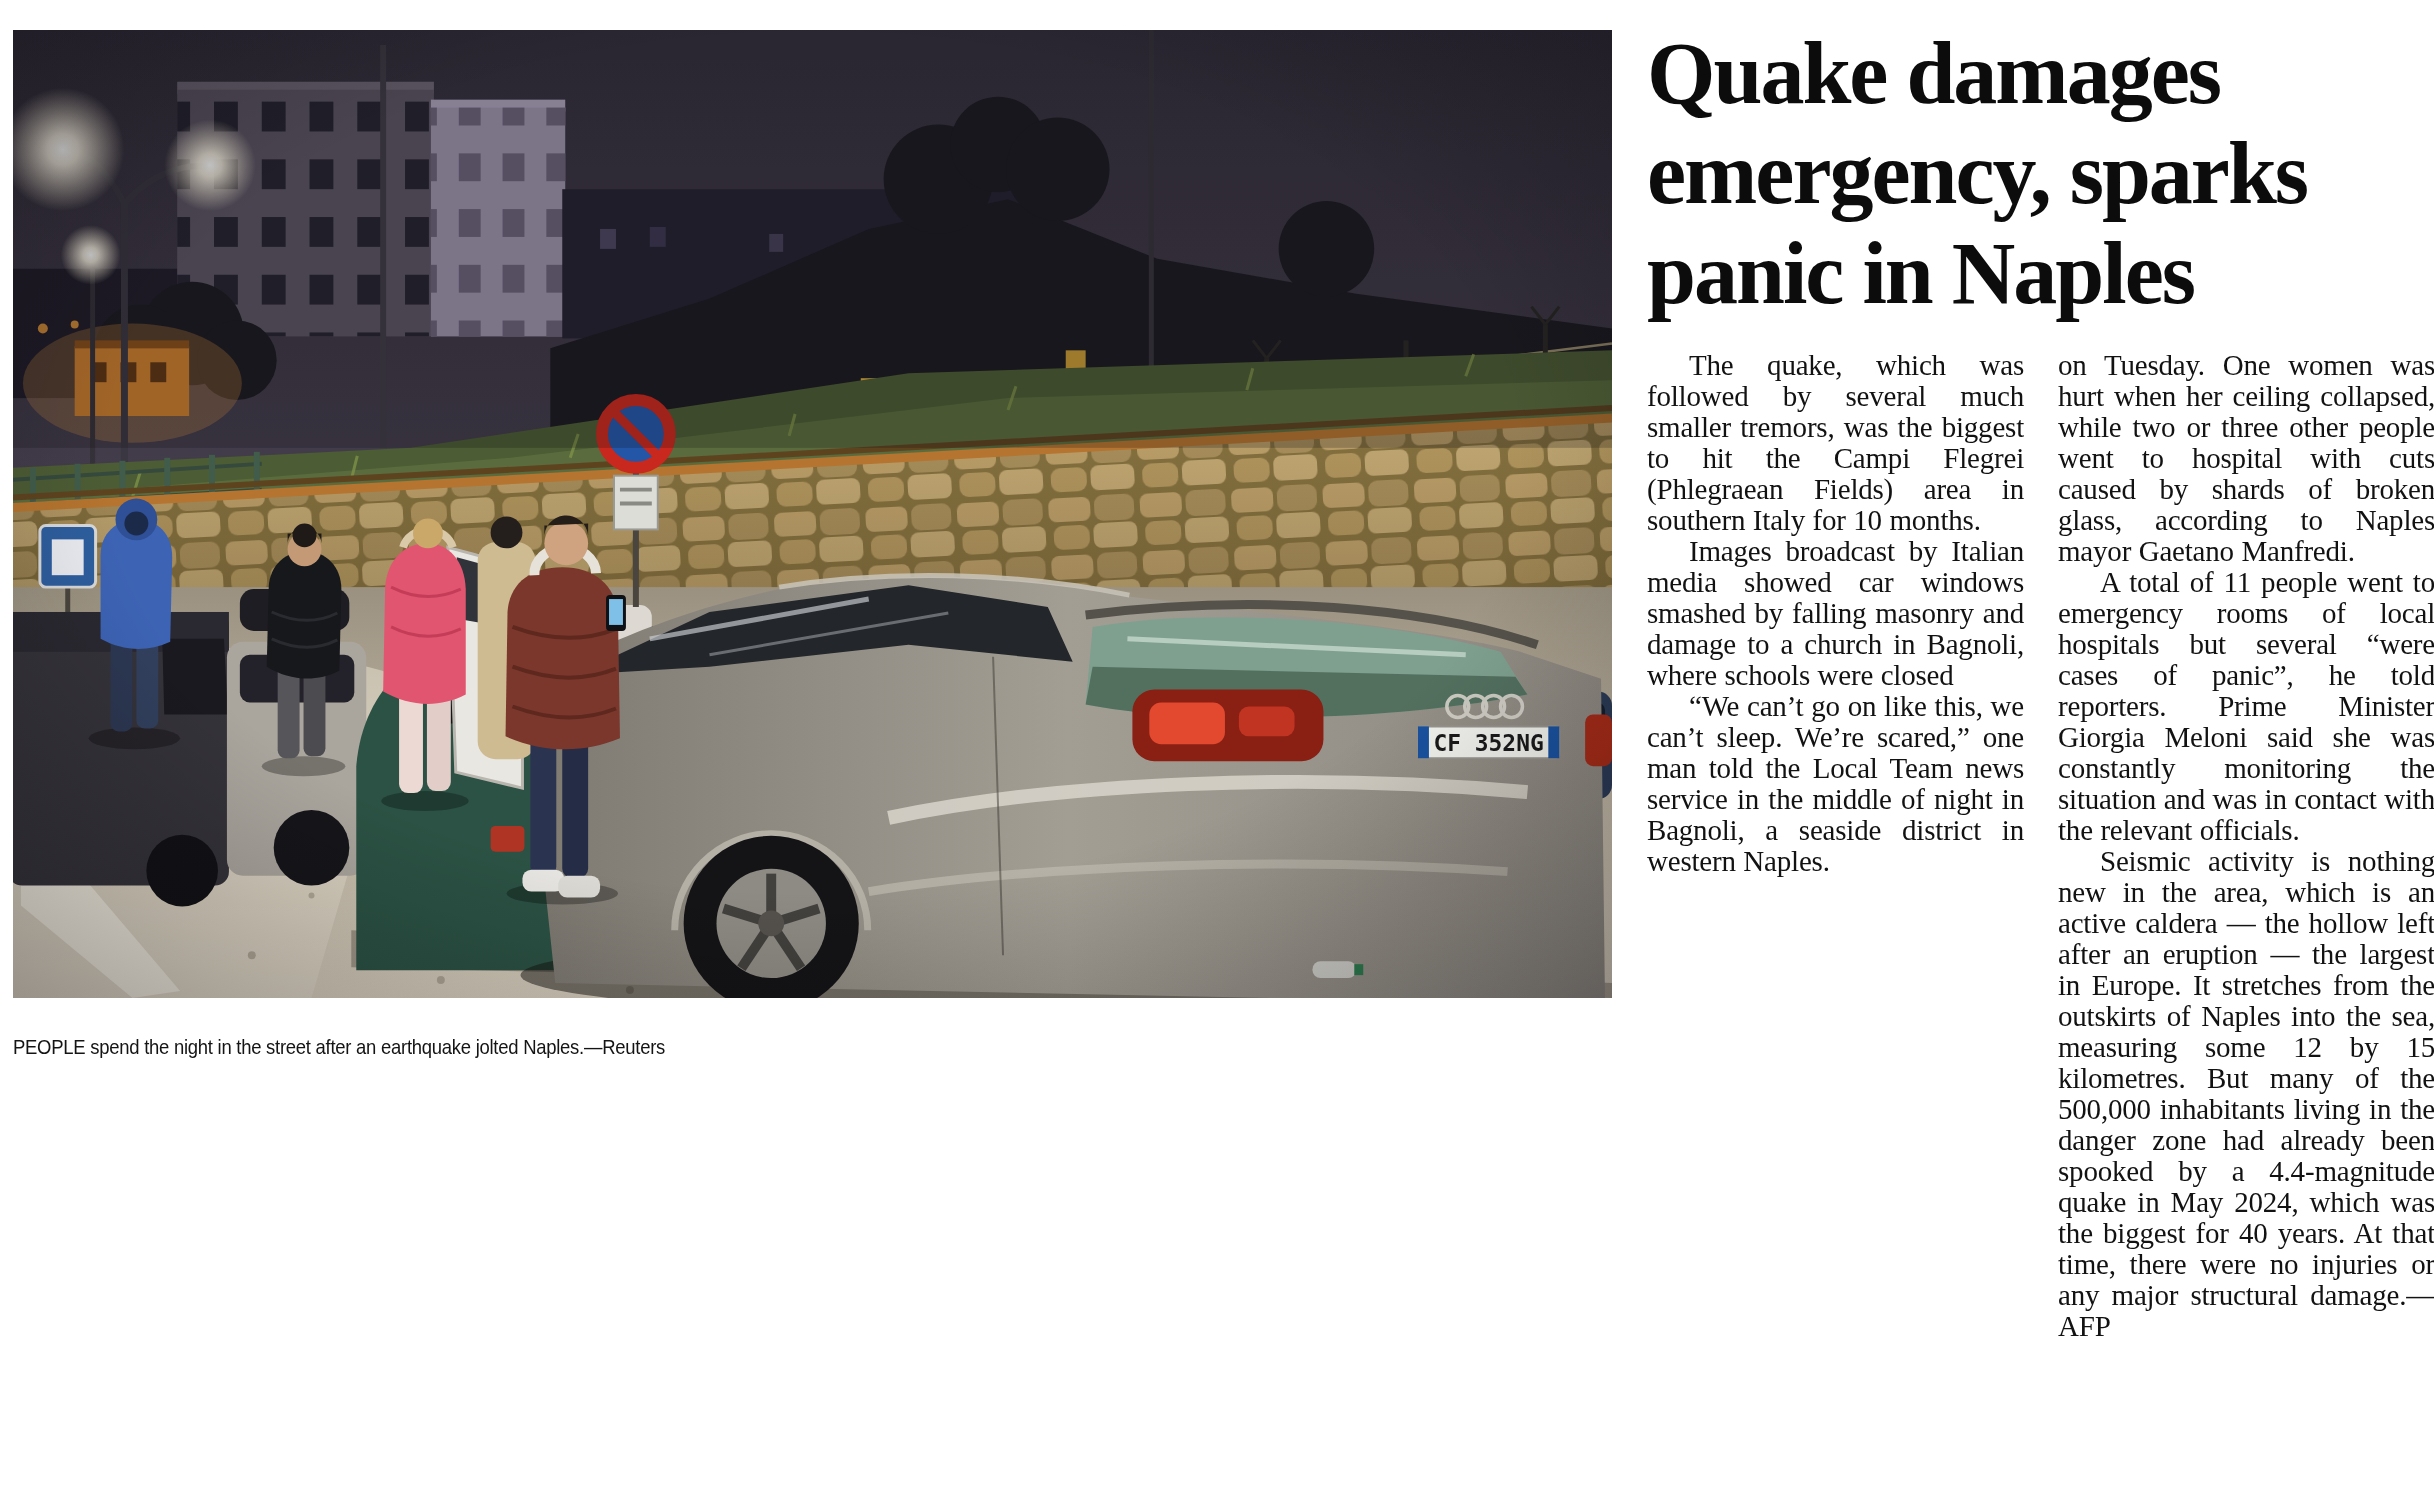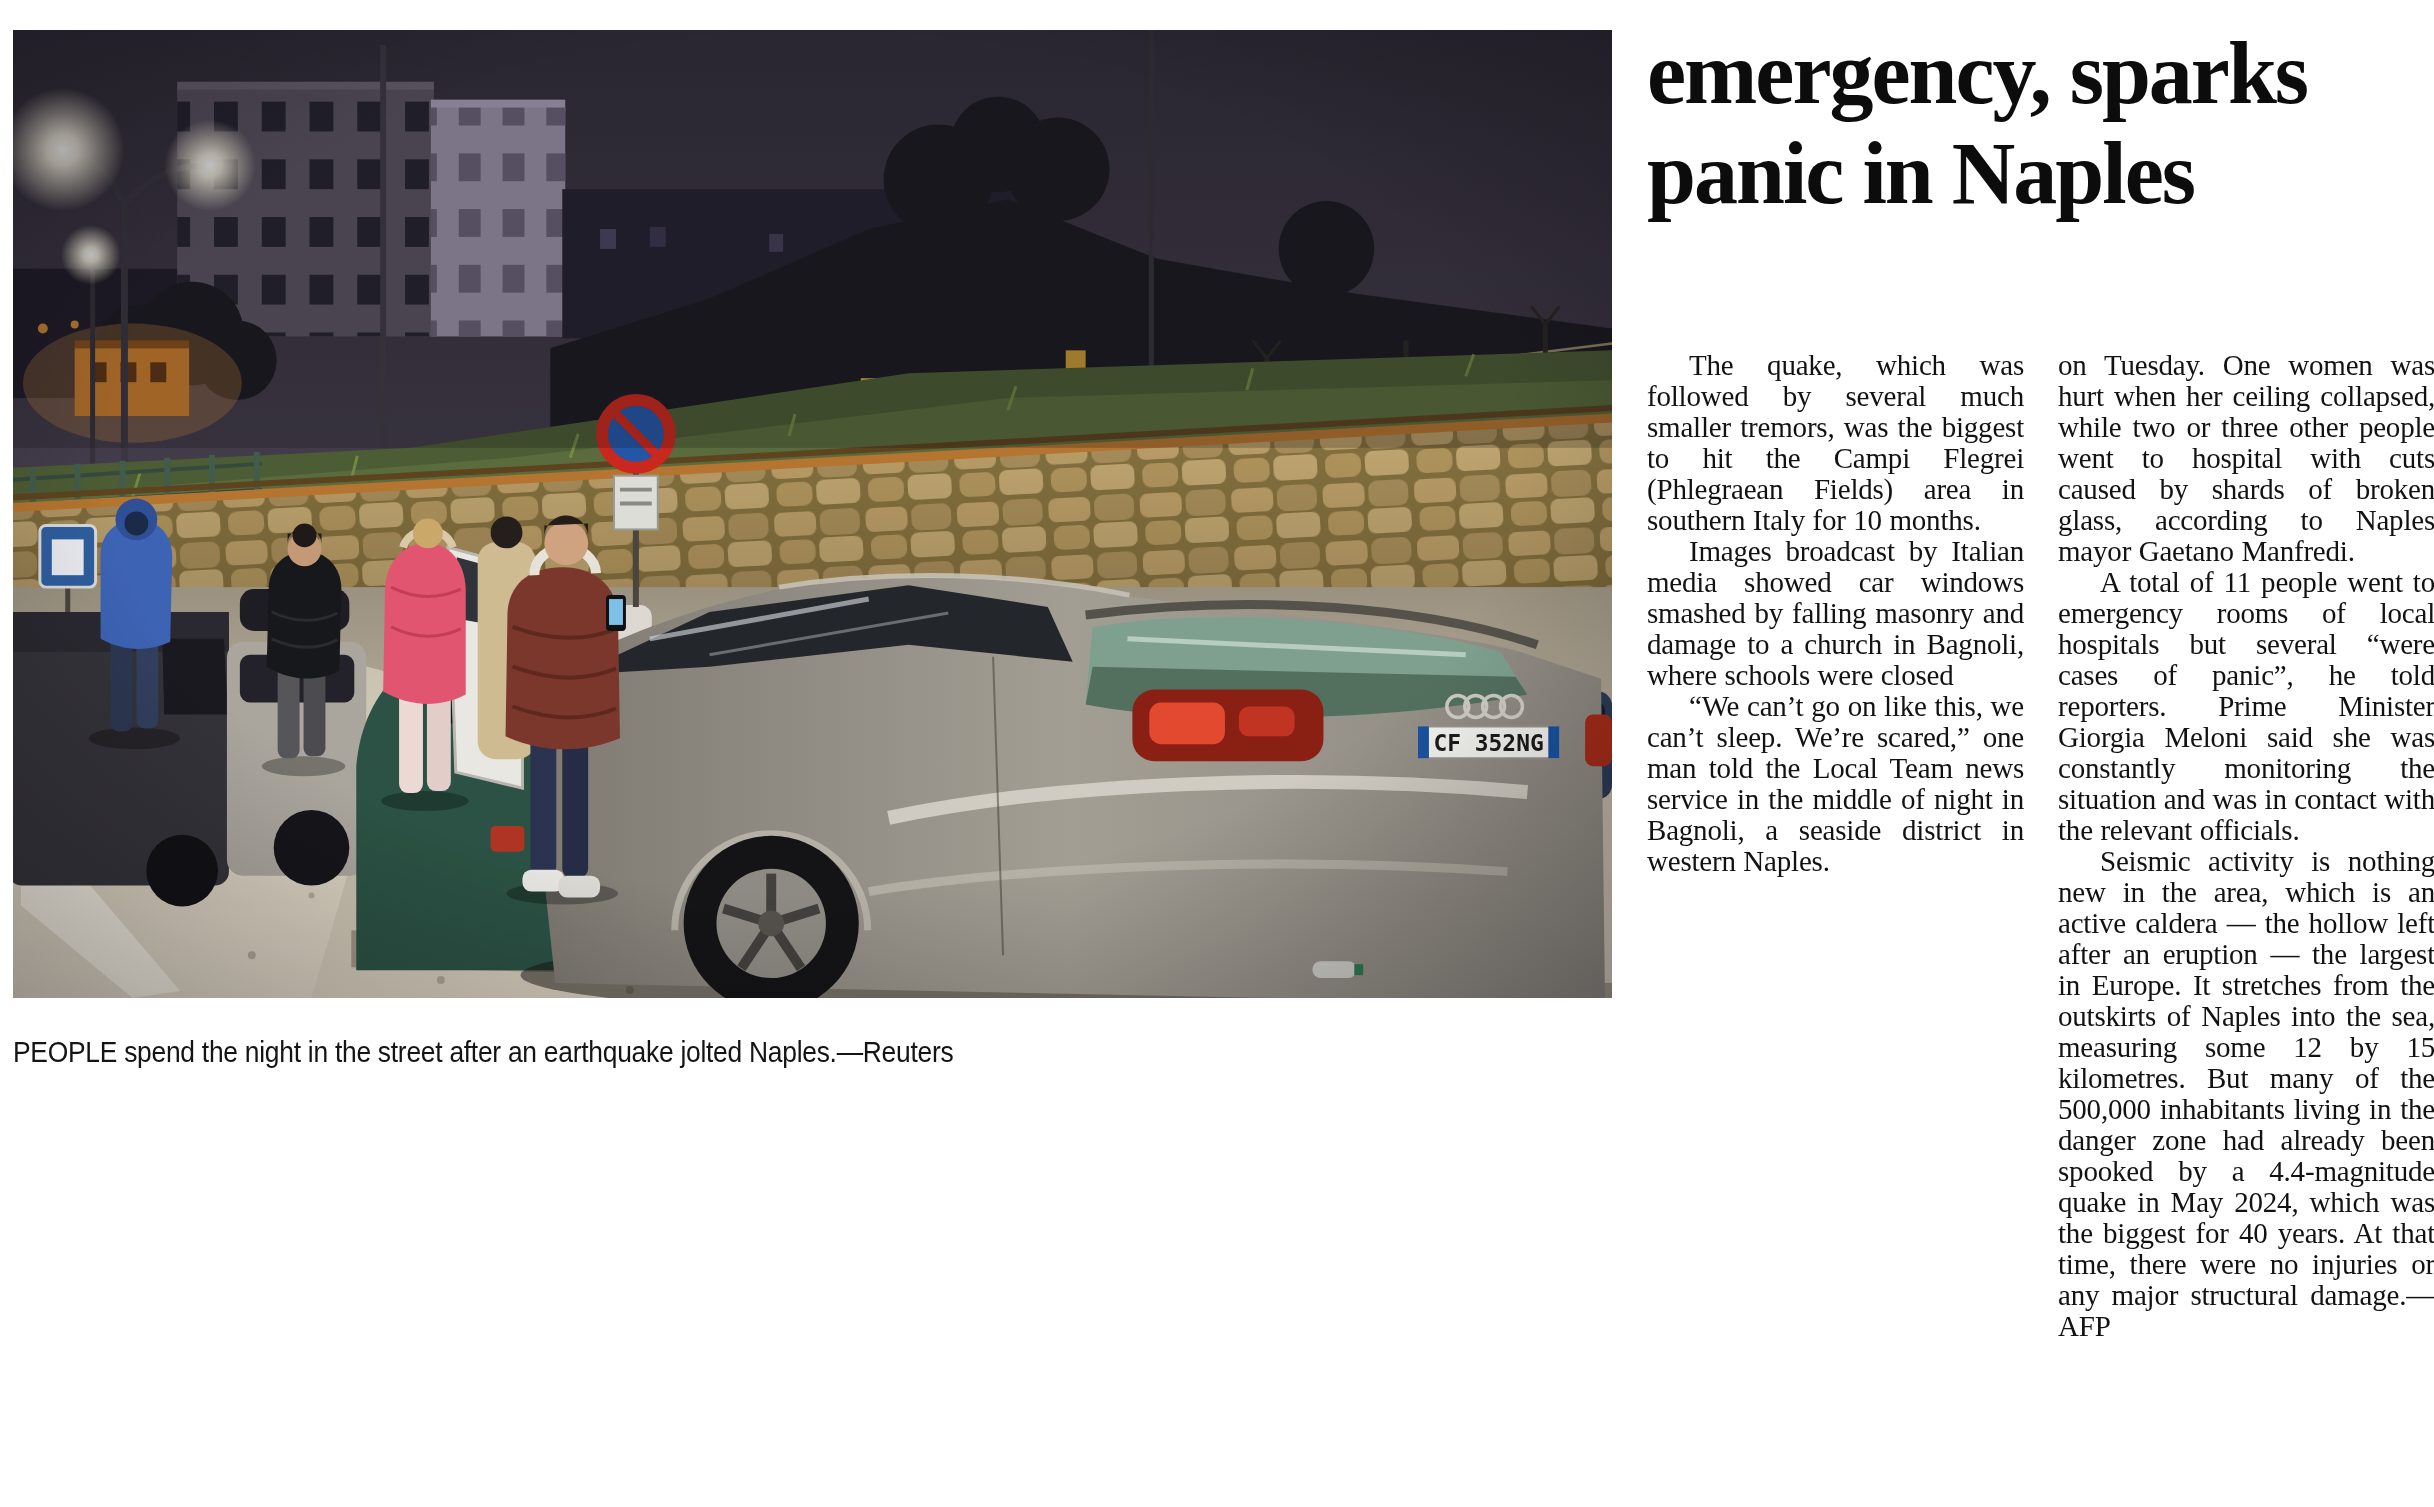--- a/index.html
+++ b/index.html
@@ -7,21 +7,21 @@
        font-family:"Liberation Serif", serif;color:#131313;}
   .page{position:relative;width:2435px;height:1507px;background:#fff;}
 
   
   .photo{position:absolute;left:13px;top:30px;width:1599px;height:968px;margin:0;
          overflow:hidden;background:#3b3644;}
   .photo svg{display:block;width:100%;height:100%;}
 
   
   .caption{position:absolute;left:13px;top:1035px;width:1493px;
-           font-family:"Liberation Sans", sans-serif;font-size:30px;
+           font-family:"Liberation Sans", sans-serif;font-size:21px;
            color:#141414;white-space:nowrap;}
   .caption span{display:inline-block;transform:scaleX(.88);transform-origin:left center;
                 letter-spacing:-0.3px;}
 
   
   .article{position:absolute;left:1647px;top:24px;width:788px;}
   .headline{margin:0;font-family:"Liberation Serif", serif;font-weight:700;
             font-size:88px;line-height:100px;letter-spacing:-2px;color:#0c0c0c;}
   .headline span{display:block;}
   .cols{position:absolute;left:1647px;top:350px;width:788px;height:1157px;
@@ -403,20 +403,21 @@
       <rect x="0" y="0" width="1607" height="973" fill="url(#vignette)"></rect>
     </svg>
   </figure>
 
   <div class="caption">
     <span>PEOPLE spend the night in the street after an earthquake jolted Naples.—Reuters</span>
   </div>
 
   <div class="article">
     <h1 class="headline">
+      <span>Quake damages</span>
       <span>emergency, sparks</span>
       <span>panic in Naples</span>
     </h1>
   </div>
 
   <div class="cols">
     <div class="col">
       <p>The quake, which was followed by several much smaller tremors, was the biggest to hit the Campi Flegrei (Phlegraean Fields) area in southern Italy for 10 months.</p>
       <p>Images broadcast by Italian media showed car windows smashed by falling masonry and damage to a church in Bagnoli, where schools were closed</p>
       <p>“We can’t go on like this, we can’t sleep. We’re scared,” one man told the Local Team news service in the middle of night in Bagnoli, a seaside district in western Naples.</p>

